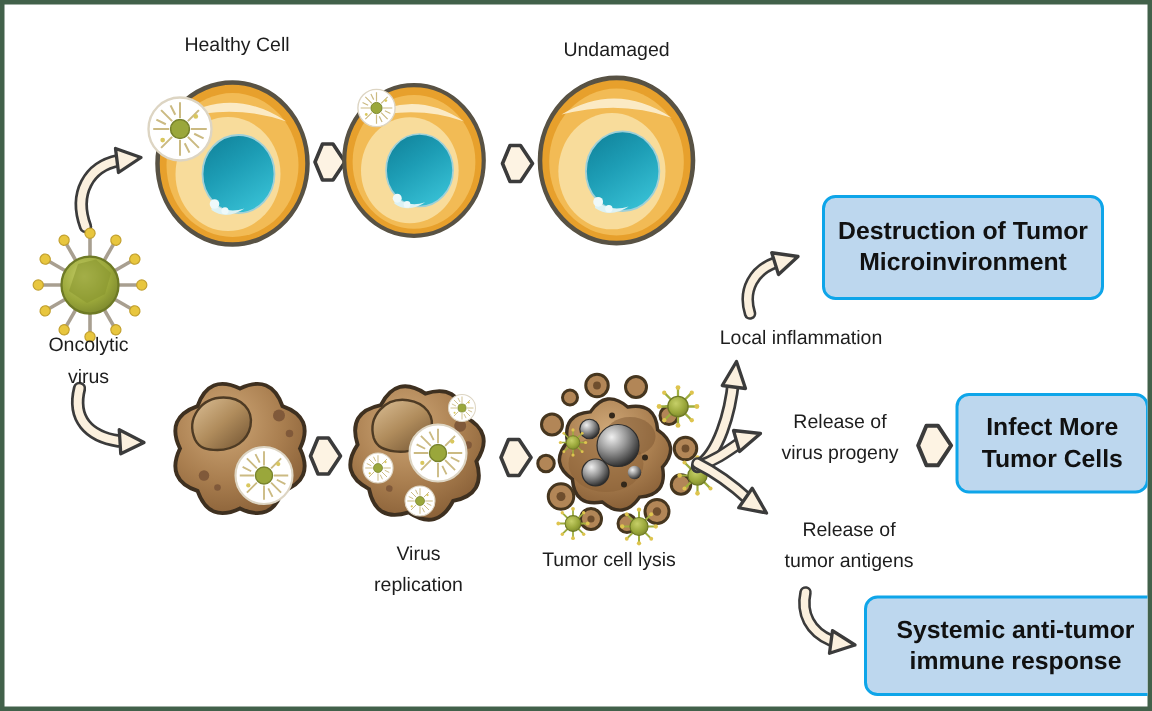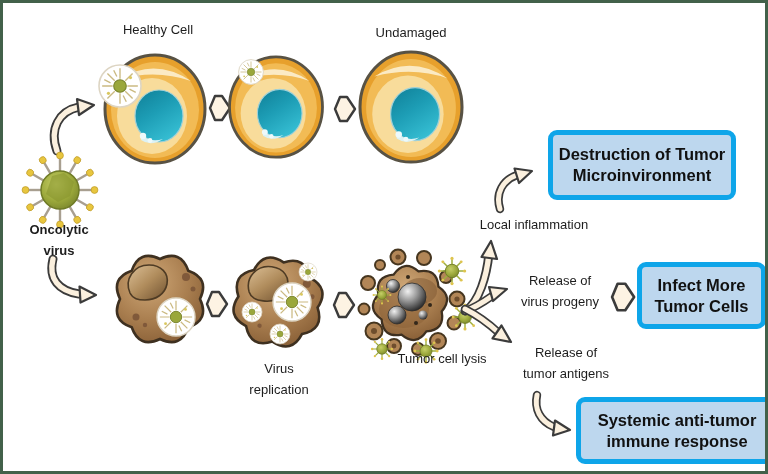--- a/index.html
+++ b/index.html
@@ -19,40 +19,40 @@
     text-align:center;
     font-size:13px;
     line-height:21px;
     color:#1d1d1d;
     white-space:pre-line;
     z-index:5;
   }
   .obox{
     position:absolute;
     background:#bdd7ee;
-    border:5px solid #0ea5e9;
+    border:2px solid #0ea5e9;
     border-radius:9px;
     display:flex;
     align-items:center;
     justify-content:center;
     text-align:center;
     font-weight:bold;
     font-size:16.5px;
     line-height:21px;
     color:#111;
     white-space:pre-line;
     z-index:5;
     box-sizing:border-box;
   }
   #lbl-healthy{left:155px;top:16px;}
   #lbl-undamaged{left:408px;top:19px;}
-  #lbl-oncolytic{left:56px;top:216px;font-weight:bold;}
+  #lbl-oncolytic{left:56px;top:216px;}
   #lbl-tumorcell{left:153px;top:357px;}
   #lbl-replication{left:276px;top:355px;}
-  #lbl-lysis{left:403px;top:345px;margin-left:36px;}
+  #lbl-lysis{left:403px;top:359px;}
   #lbl-inflammation{left:531px;top:211px;}
   #lbl-progeny{left:557px;top:267px;}
   #lbl-antigens{left:563px;top:339px;}
   #box-destruction{left:545px;top:127px;width:188px;height:70px;}
   #box-infect{left:634px;top:259px;width:129px;height:67px;}
   #box-systemic{left:573px;top:394px;width:202px;height:67px;}
 </style>
 </head>
 <body>
 

